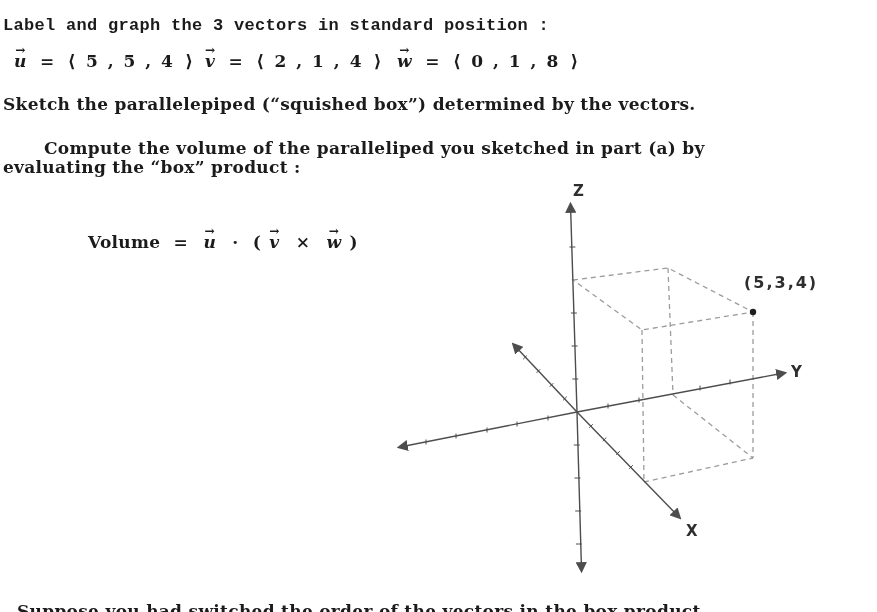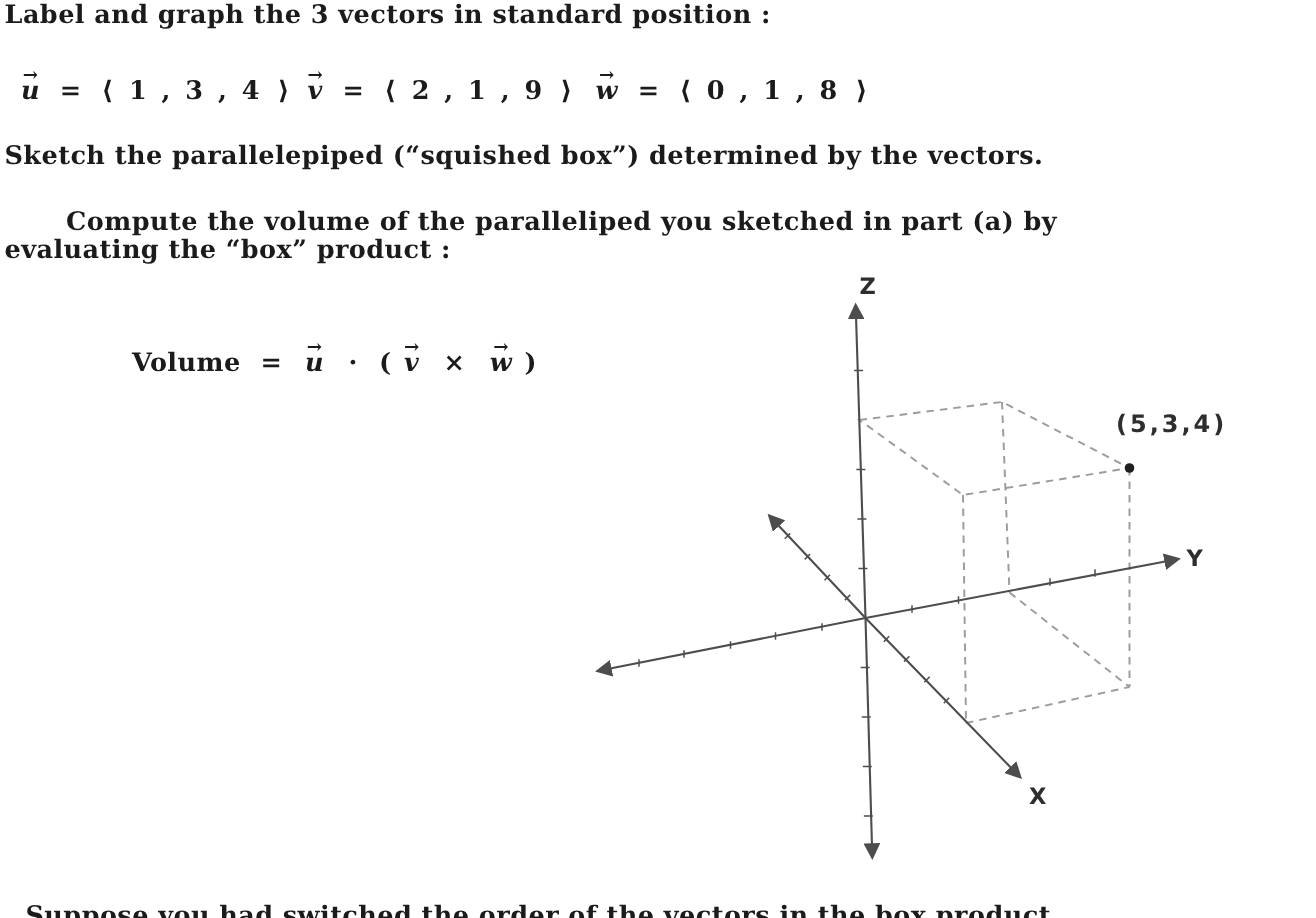--- a/index.html
+++ b/index.html
@@ -26,35 +26,35 @@
   .formula .vec{margin:0 2px;}
   svg text{
     font-family:"DejaVu Sans",sans-serif;font-weight:700;fill:#2e2e2e;
   }
 </style>
 </head>
 <body>
 
 <div class="page">
 
-  <div class="abs" style="left:3px;top:1px;">Label and graph the 3 vectors in standard position :</div>
+  <div class="abs" style="left:3px;top:16px;font-family:Liberation Mono, monospace;">Label and graph the 3 vectors in standard position :</div>
 
   <div>
     <span class="abs" style="left:14px;top:52px;">
       <span class="vec"><span class="vec-arrow">→</span><span>u</span></span>
       <span class="eq">=</span>
       <span class="angle l">⟨</span>
-      <span class="comps">1 , 3 , 4</span>
+      <span class="comps">5 , 5 , 4</span>
       <span class="angle r">⟩</span>
     </span>
     <span class="abs" style="left:205px;top:52px;">
       <span class="vec"><span class="vec-arrow">→</span><span>v</span></span>
       <span class="eq">=</span>
       <span class="angle l">⟨</span>
-      <span class="comps">2 , 1 , 9</span>
+      <span class="comps">2 , 1 , 4</span>
       <span class="angle r">⟩</span>
     </span>
     <span class="abs" style="left:397px;top:52px;">
       <span class="vec"><span class="vec-arrow">→</span><span>w</span></span>
       <span class="eq">=</span>
       <span class="angle l">⟨</span>
       <span class="comps">0 , 1 , 8</span>
       <span class="angle r">⟩</span>
     </span>
   </div>

